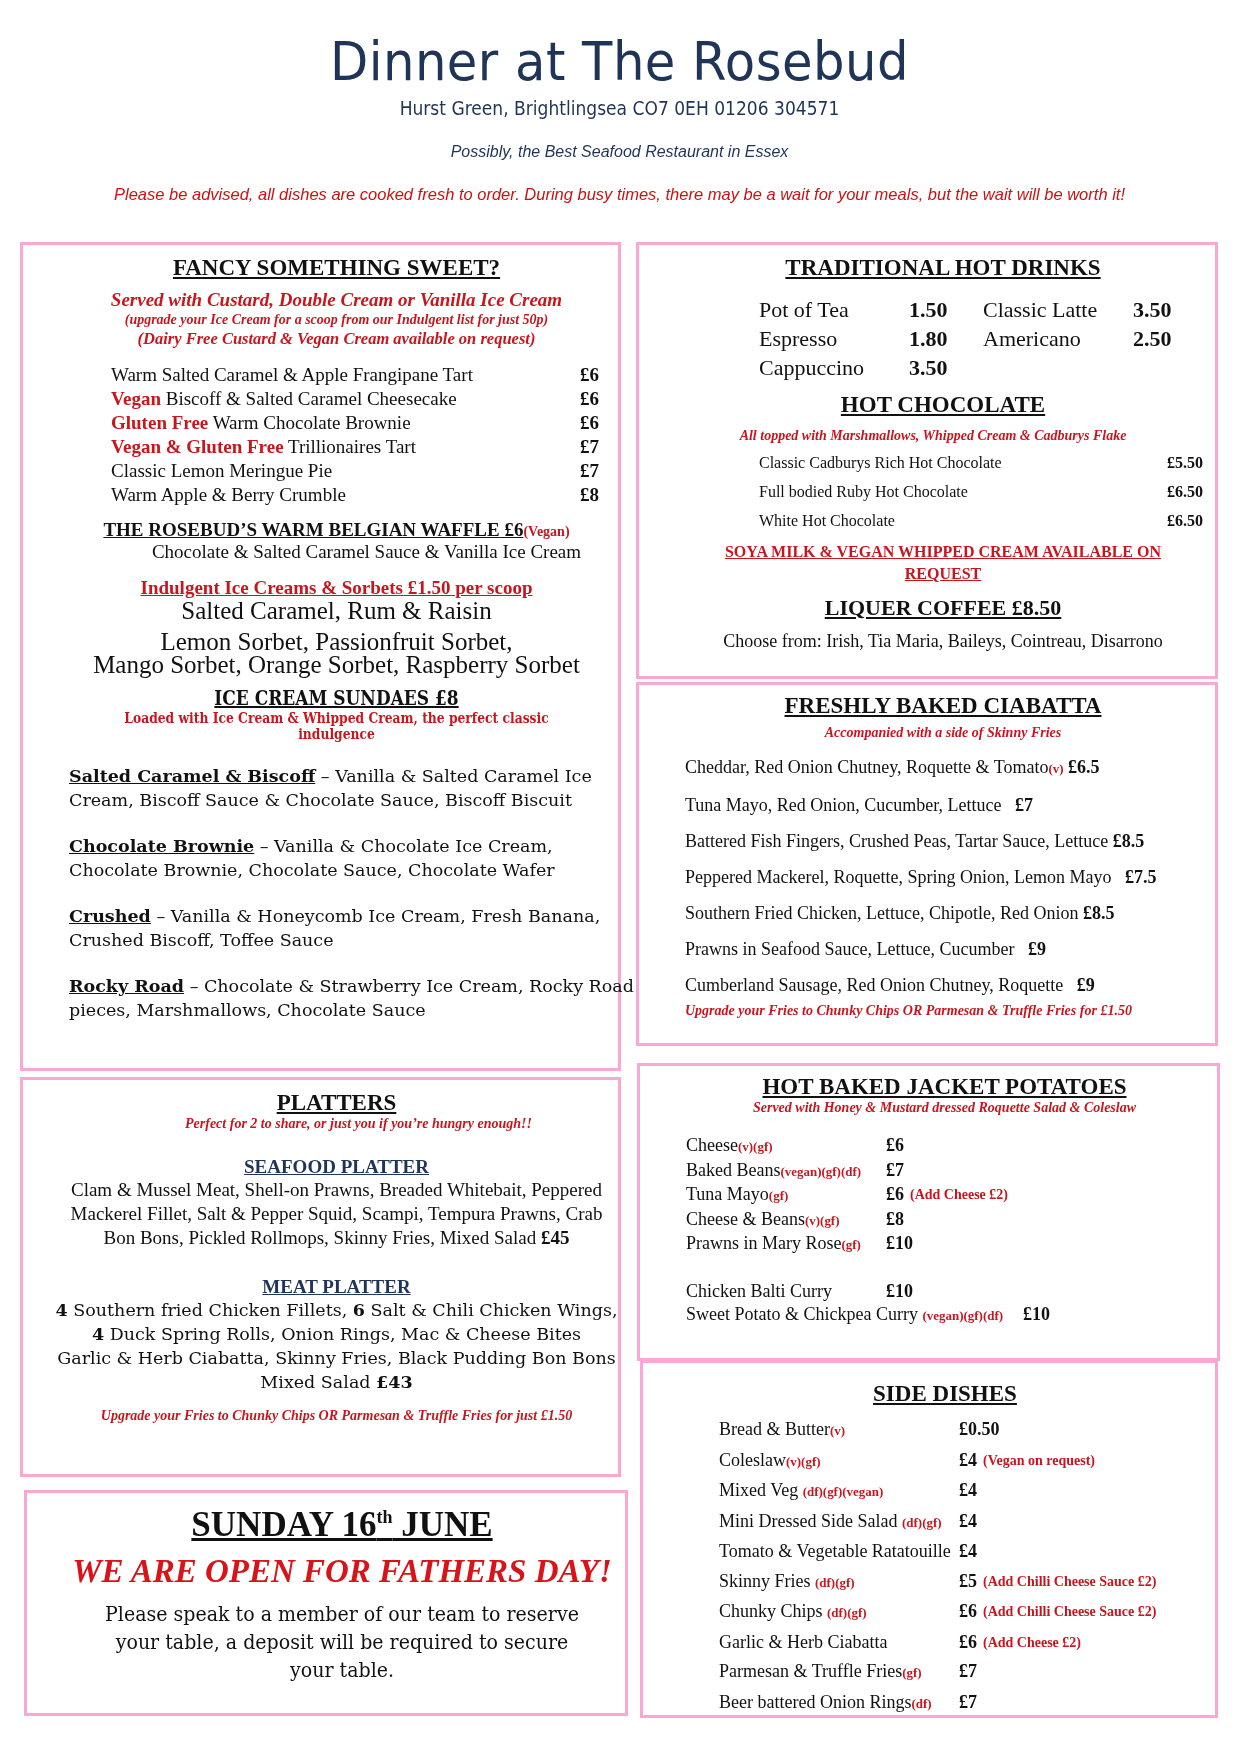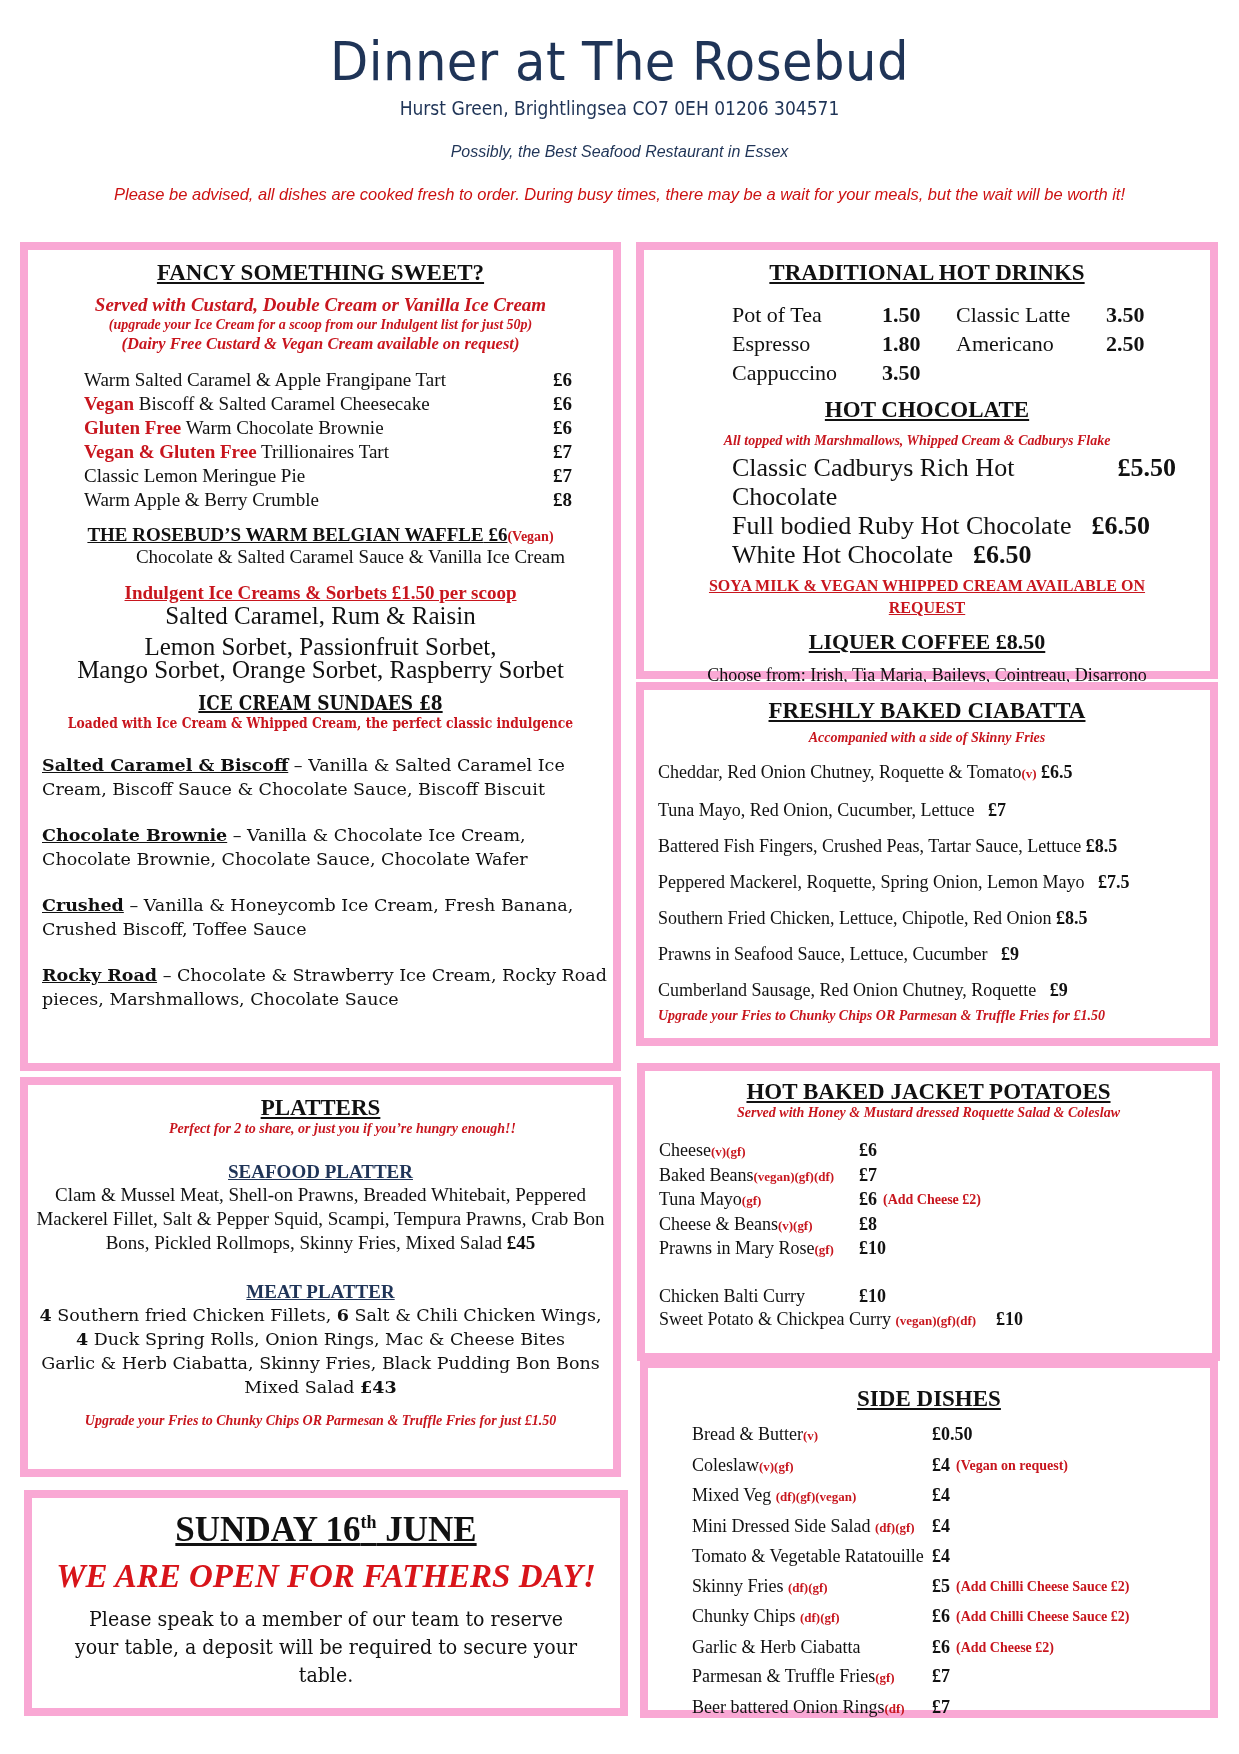--- a/index.html
+++ b/index.html
@@ -5,21 +5,21 @@
   * { box-sizing: border-box; margin: 0; padding: 0; }
   html, body { width: 1239px; height: 1754px; background: #ffffff; overflow: hidden; }
   body { position: relative; font-family: "Liberation Serif", serif; color: #111; }
 
   .header { position: absolute; left: 0; top: 0; width: 1239px; text-align: center; }
   .title { position: absolute; left: 0; width: 100%; top: 30px; font-family: "DejaVu Sans", sans-serif; font-size: 54px; color: #1f3457; letter-spacing: 0.5px; font-weight: normal; transform: scaleX(0.92); }
   .address { position: absolute; left: 0; width: 100%; top: 97px; font-family: "DejaVu Sans", sans-serif; font-size: 19px; color: #1f3457; transform: scaleX(0.9); }
   .tagline { position: absolute; left: 0; width: 100%; top: 143px; font-family: "Liberation Sans", sans-serif; font-style: italic; font-size: 16px; color: #1f3457; }
   .advisory { position: absolute; left: 0; width: 100%; top: 185px; font-family: "Liberation Sans", sans-serif; font-style: italic; font-size: 16.5px; color: #cc1111; }
 
-  .box { position: absolute; border: 8px solid #f9a8d4; background: #fff; }
+  .box { position: absolute; border: 3px solid #f9a8d4; background: #fff; padding-left: 32px; }
   .red { color: #c8161e; }
   .b { font-weight: bold; }
   .sec-title { font-family: "Liberation Serif", serif; font-weight: bold; text-decoration: underline; text-align: center; font-size: 23px; }
   .red-italic { color: #c8161e; font-style: italic; font-weight: bold; text-align: center; }
   .tag { color: #c8161e; font-weight: bold; font-size: 0.72em; }
 
   
   #sweet { left: 20px; top: 242px; width: 601px; height: 829px; }
   #sweet .sec-title { margin-top: 10px; }
   #sweet .sub1 { font-size: 19px; margin-top: 8px; }
@@ -58,21 +58,21 @@
   .sun-body { margin-top: 10px; text-align: center; font-family: "DejaVu Serif", serif; font-size: 20px; line-height: 28px; padding: 0 20px; transform: scaleX(0.95); }
 
   
   #drinks { left: 636px; top: 242px; width: 582px; height: 437px; }
   #drinks .sec-title { margin-top: 10px; }
   .drinks-grid { margin: 14px 0 0 88px; display: grid; grid-template-columns: 150px 74px 150px 60px; font-size: 22px; line-height: 29px; }
   .drinks-grid .p { font-weight: bold; }
   .hc-title { margin-top: 10px; }
   .hc-sub { margin-top: 10px; font-size: 14px; color: #c8161e; font-style: italic; font-weight: bold; text-align: center; margin-left: -20px; }
   .hc-list { margin: 4px 0 0 88px; width: 444px; }
-  .hc-row { display: flex; font-size: 26px; line-height: 29px; gap: 20px; }
+  .hc-row { display: flex; justify-content: space-between; font-size: 16px; line-height: 29px; gap: 20px; }
   .hc-row .p { font-weight: bold; }
   .soya { margin-top: 6px; text-align: center; font-size: 16px; font-weight: bold; color: #c8161e; text-decoration: underline; line-height: 22px; padding: 0 50px; }
   .liquer { margin-top: 10px; text-align: center; font-size: 22px; font-weight: bold; text-decoration: underline; }
   .liquer-choices { margin-top: 10px; text-align: center; font-size: 18px; }
 
   
   #ciabatta { left: 636px; top: 682px; width: 582px; height: 364px; }
   #ciabatta .sec-title { margin-top: 8px; }
   .cia-sub { margin-top: 6px; font-size: 14px; color: #c8161e; font-style: italic; font-weight: bold; text-align: center; }
   .cia-list { margin: 8px 0 0 14px; }

